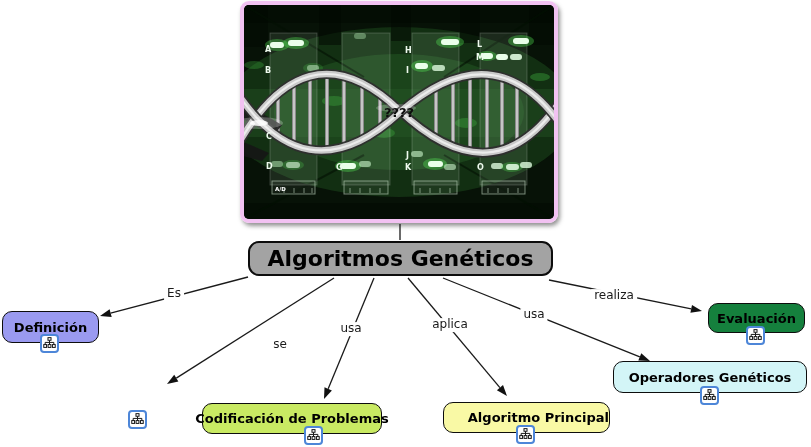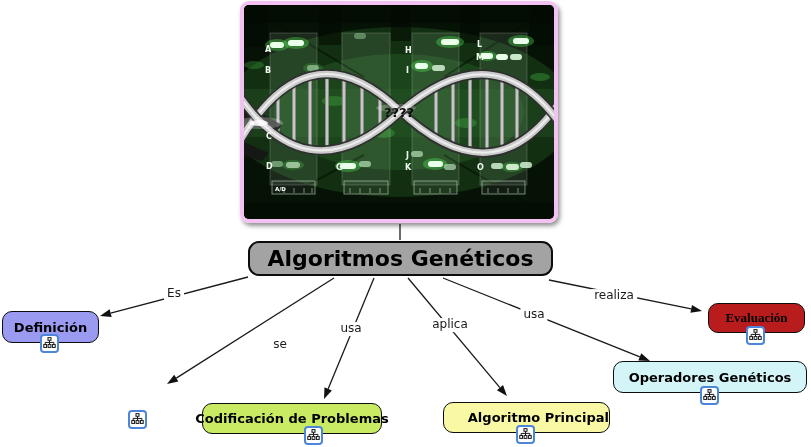--- a/index.html
+++ b/index.html
@@ -254,21 +254,21 @@
   </div>
   <div class="node codificacion" style="background-color: rgb(201, 234, 99);">
     <span>Codificación de Problemas</span>
   </div>
   <div class="node algoritmo" style="background-color: rgb(249, 249, 165);">
     <span>Algoritmo Principal</span>
   </div>
   <div class="node operadores" style="background-color: rgb(211, 245, 247); text-align: right;">
     <span>Operadores Genéticos</span>
   </div>
-  <div class="node evaluacion" style="background-color: #b91c1c; font-family: Liberation Serif, serif;">
+  <div class="node evaluacion" style="background-color: #15803d;">
     <span>Evaluación</span>
   </div>
 
   <div class="res-icon ri-definicion">
     <svg viewBox="0 0 12 12" width="13" height="13">
       <path d="M6 3 V5 M2 5 H10 M2 5 V7 M6 5 V7 M10 5 V7" stroke="#111" stroke-width=".9" fill="none"></path>
       <rect x="4.6" y="0.6" width="2.8" height="2.4" fill="#fff" stroke="#111" stroke-width=".9"></rect>
       <rect x="0.7" y="7" width="2.6" height="2.6" fill="#fff" stroke="#111" stroke-width=".9"></rect>
       <rect x="4.7" y="7" width="2.6" height="2.6" fill="#fff" stroke="#111" stroke-width=".9"></rect>
       <rect x="8.7" y="7" width="2.6" height="2.6" fill="#fff" stroke="#111" stroke-width=".9"></rect>

